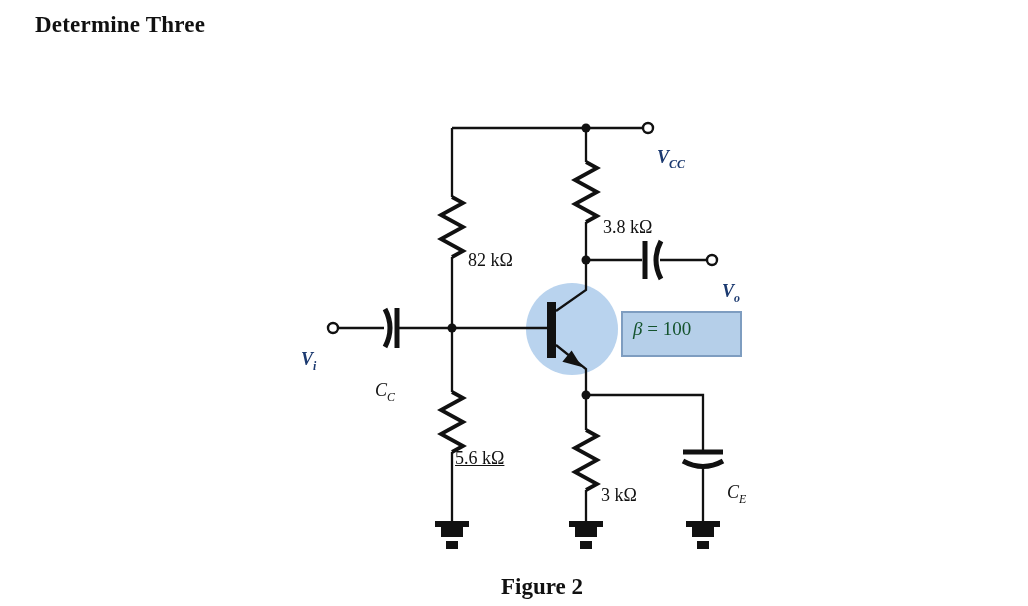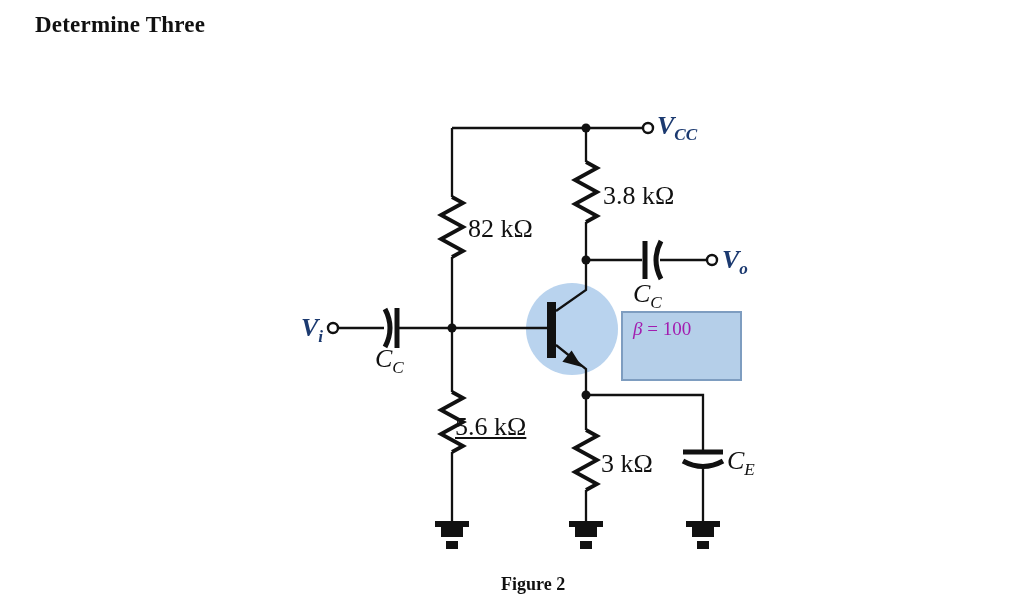--- a/index.html
+++ b/index.html
@@ -11,35 +11,35 @@
     position:absolute;left:35px;top:12px;
     font-size:23px;font-weight:bold;letter-spacing:.2px;
   }
   .q-text{
     position:absolute;left:35px;top:58px;
     font-size:21px;white-space:nowrap;
   }
   .q-text .iv{font-style:italic;}
   .q-text sub{font-size:0.68em;line-height:0;}
   sub{font-size:0.66em;line-height:0;}
-  .clabel{position:absolute;font-size:26px;white-space:nowrap;}
+  .clabel{position:absolute;font-size:18px;white-space:nowrap;margin-top:36px;}
   .term{color:var(--terminal-label,#1c3a70);font-style:italic;font-weight:bold;}
   .cap-label{font-style:italic;}
   .param-box{
-    position:absolute;left:621px;top:311px;width:121px;height:70px;
+    position:absolute;left:621px;top:311px;width:121px;height:46px;
     box-sizing:border-box;
     background:var(--param-box-fill,#b5cfe9);
     border:2px solid var(--param-box-border,#7e9dc0);
-    color:#a21caf;font-size:19px;line-height:26px;
+    color:#14532d;font-size:19px;line-height:26px;
     padding:3px 0 0 10px;white-space:nowrap;
   }
   .param-box .sym{font-style:italic;}
   .caption{
     position:absolute;left:501px;top:574px;
-    font-size:18px;font-weight:bold;
+    font-size:23px;font-weight:bold;
   }
   svg{position:absolute;left:0;top:0;}
   .wire{stroke:var(--wire,#111);stroke-width:2.3;fill:none;}
   .res{stroke:var(--wire,#111);stroke-width:3.8;fill:none;stroke-linejoin:miter;}
   .plate{stroke:var(--wire,#111);stroke-width:5;fill:none;}
   .dot{fill:var(--wire,#111);}
   .termc{stroke:var(--wire,#111);stroke-width:2.4;fill:#fff;}
   .tbody{fill:var(--transistor-fill,#b9d3ee);}
   .solid{fill:var(--wire,#111);stroke:none;}
 </style>

